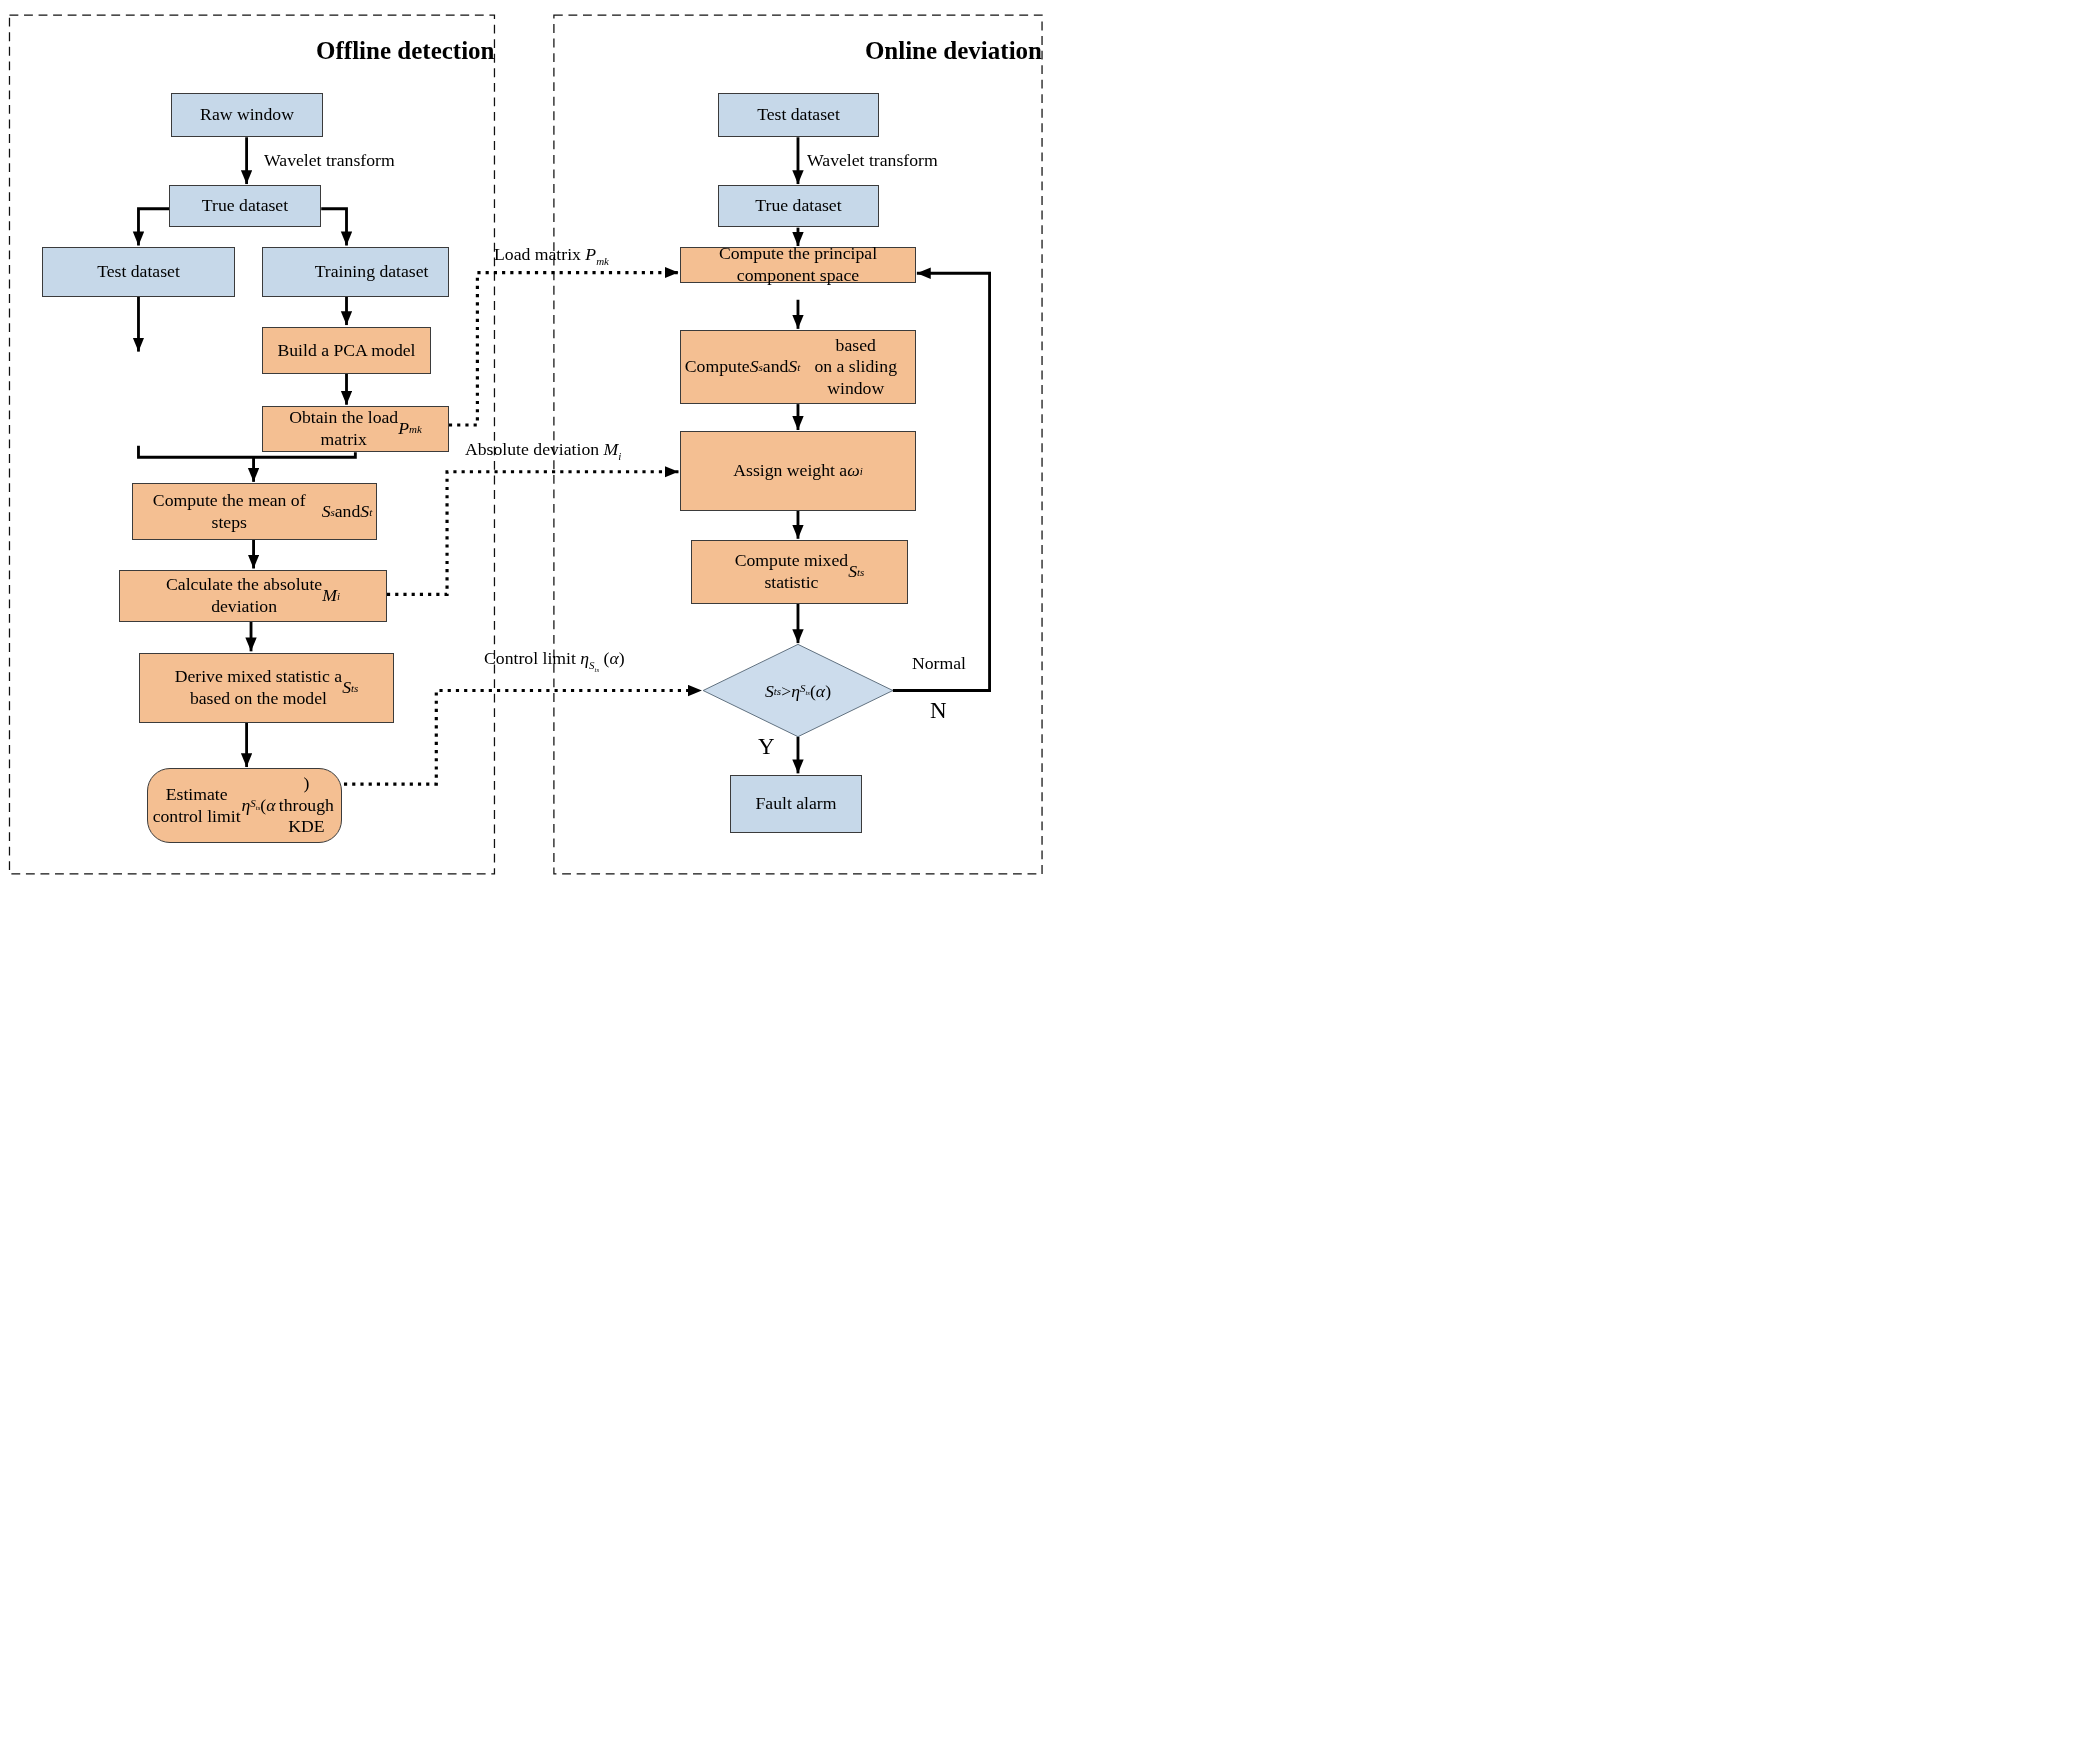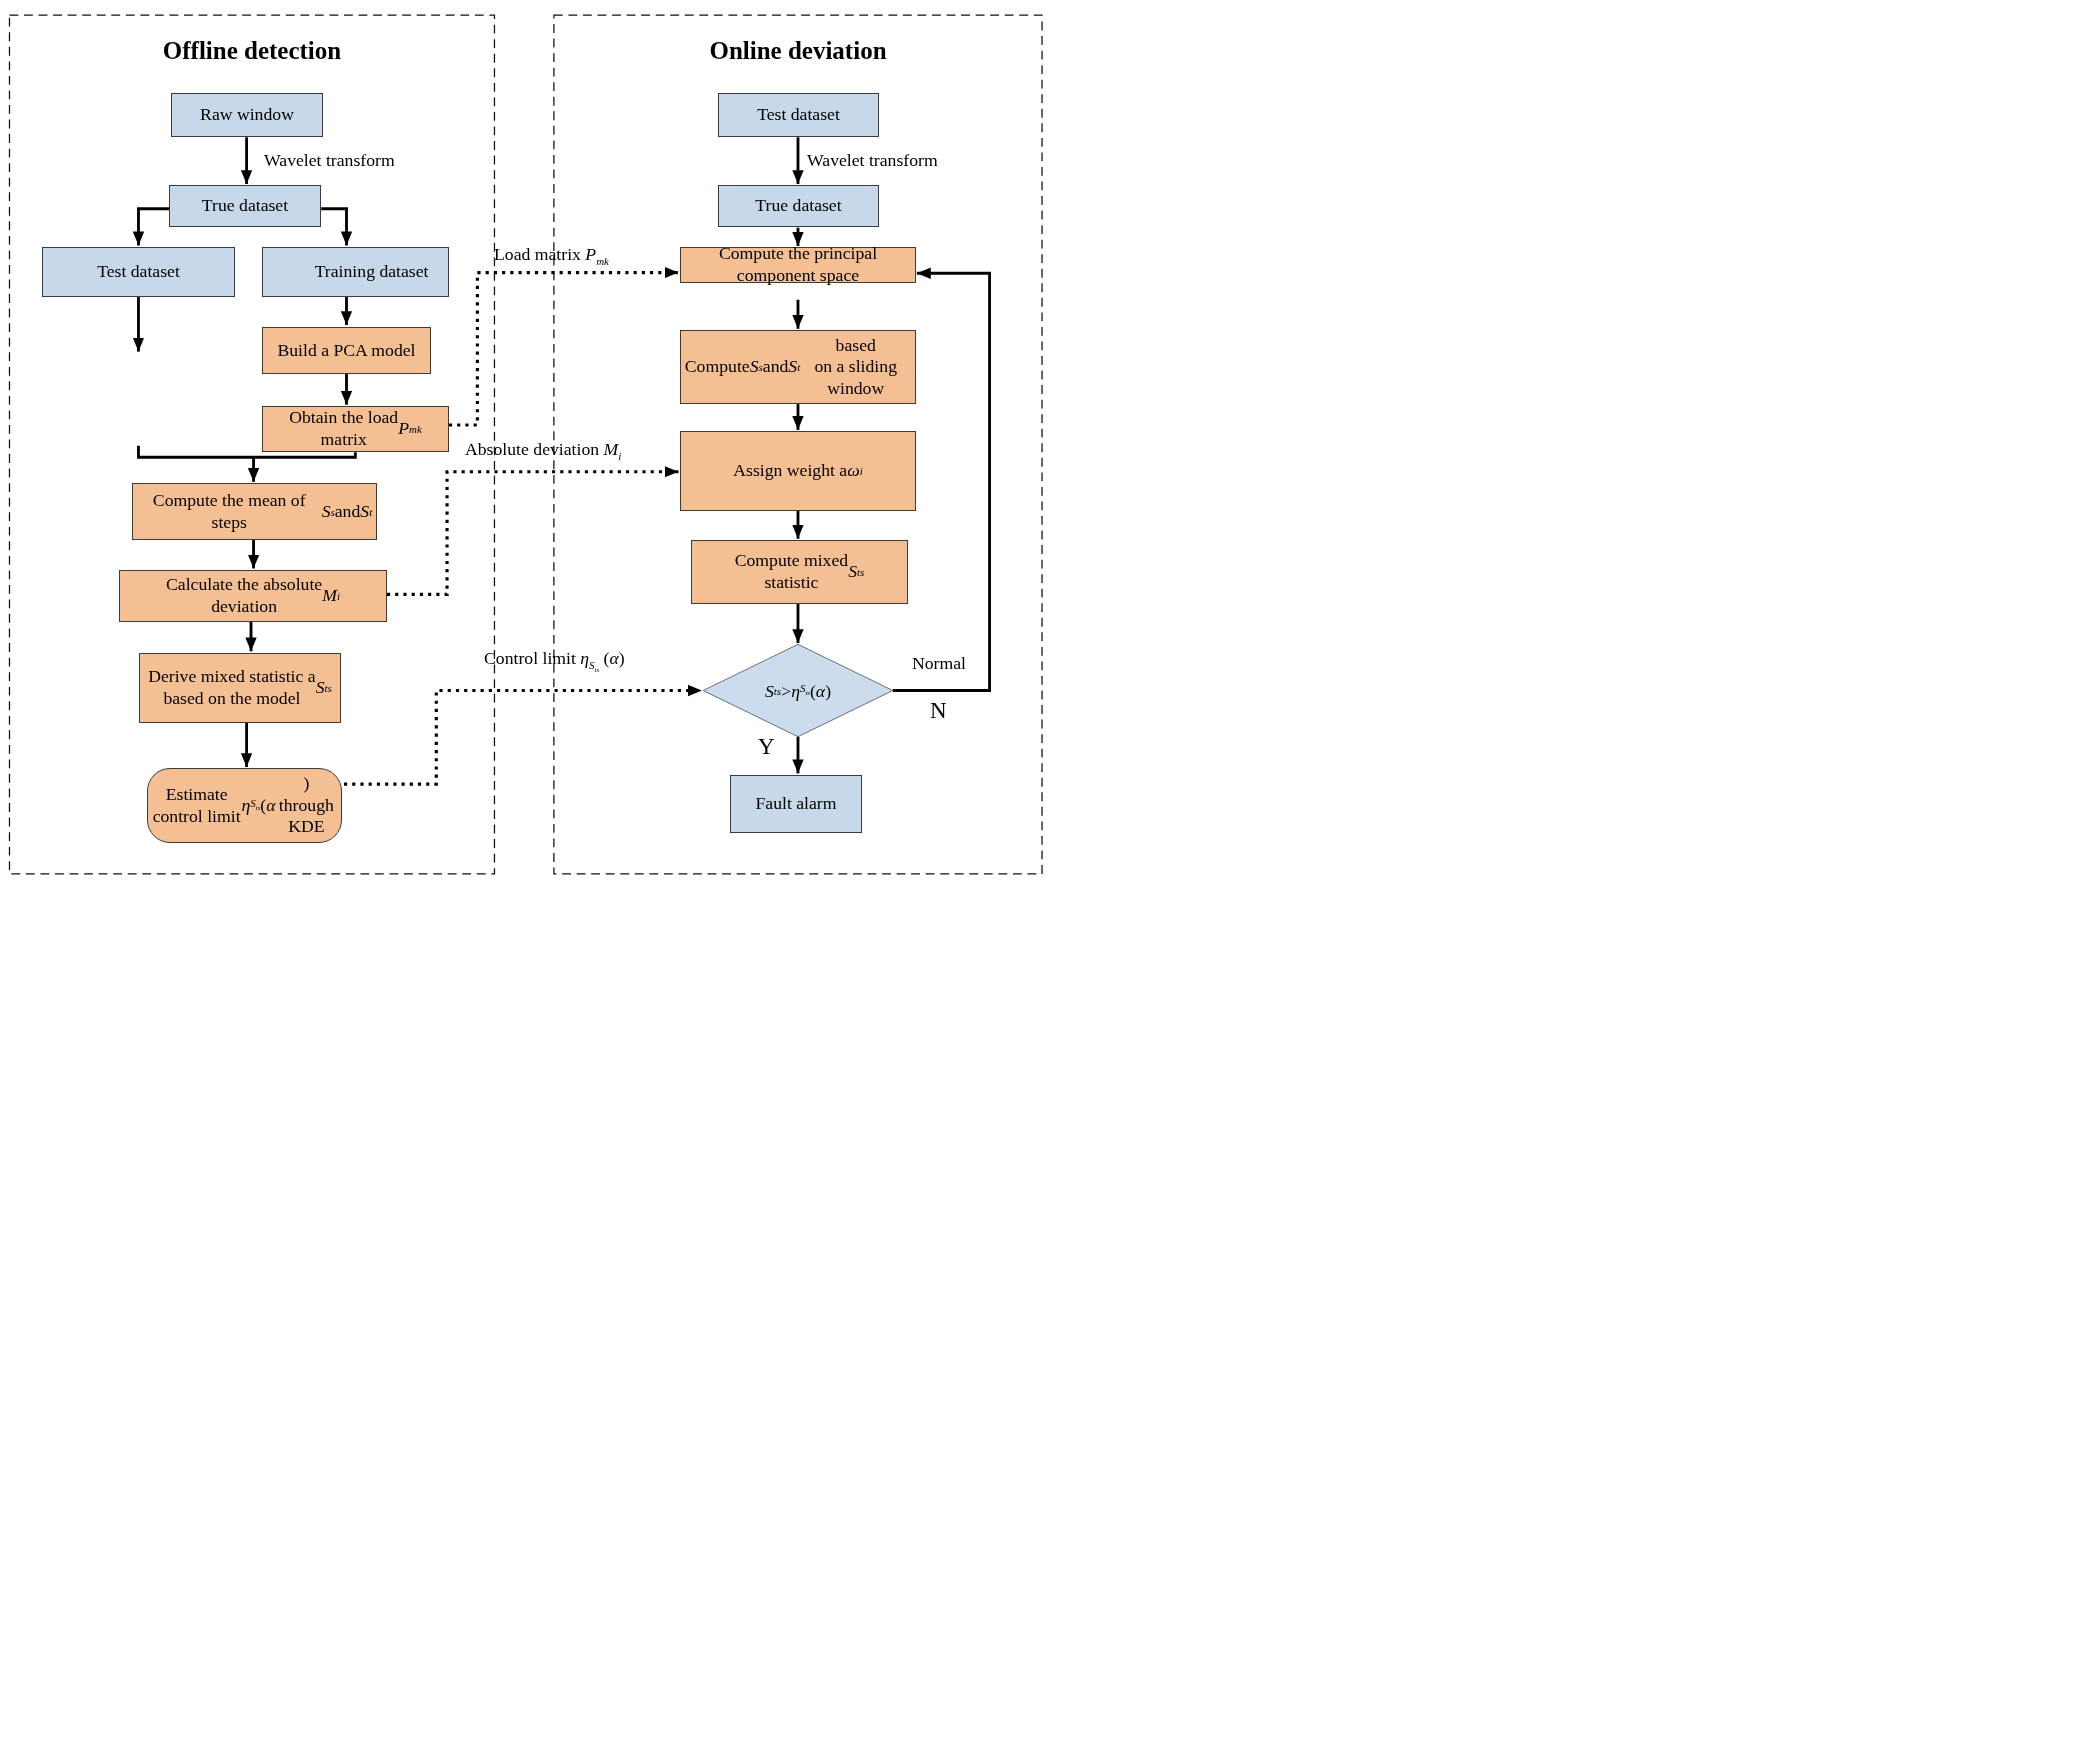--- a/index.html
+++ b/index.html
@@ -21,21 +21,21 @@
   .panelborder{stroke:#111;stroke-width:2;fill:none;stroke-dasharray:14 9;}
   .diamond{fill:var(--decision-fill);stroke:#5a6b7a;stroke-width:1.5;}
   .node{
     position:absolute;display:flex;align-items:center;justify-content:center;
     text-align:center;font-size:17.7px;line-height:1.22;
     border:0.9px solid var(--box-border);box-sizing:border-box;padding:1.3px 3.8px;
   }
   .data{background:var(--dataset-box-fill);}
   .proc{background:var(--process-box-fill);}
   .ptitle{
-    position:absolute;text-align:center;font-weight:bold;font-size:25px;
+    position:absolute;text-align:right;font-weight:bold;font-size:25px;
   }
   .elabel{position:absolute;font-size:17.7px;white-space:nowrap;}
   .big{font-size:23px;}
   .dtext{
     position:absolute;display:flex;align-items:center;justify-content:center;
     text-align:center;font-size:17.7px;
   }
   sub{font-size:0.62em;line-height:0;}
   i{font-style:italic;}
 </style>
@@ -86,21 +86,21 @@
   <div class="ptitle" style="left:554px;top:37px;width:488px;">Online deviation</div>
 
   <div class="node data" style="left:171px;top:93px;width:152px;height:44px;">Raw window</div>
   <div class="node data" style="left:169px;top:185px;width:152px;height:42px;">True dataset</div>
   <div class="node data" style="left:42px;top:247px;width:193px;height:50px;">Test dataset</div>
   <div class="node data" style="left:262px;top:247px;width:187px;height:50px;padding-left:36px;">Training dataset</div>
   <div class="node proc" style="left:262px;top:327px;width:169px;height:47px;text-align:right;">Build a PCA model</div>
   <div class="node proc" style="left:262px;top:406px;width:187px;height:46px;">Obtain the load<br>matrix <i>P</i><sub><i>mk</i></sub></div>
   <div class="node proc" style="left:132px;top:483px;width:245px;height:57px;">Compute the mean of steps<br><i>S</i><sub><i>s</i></sub> and <i>S</i><sub><i>t</i></sub></div>
   <div class="node proc" style="left:119px;top:570px;width:268px;height:52px;">Calculate the absolute<br>deviation <i>M</i><sub><i>i</i></sub></div>
-  <div class="node proc" style="left:139px;top:653px;width:202px;height:70px;">Derive mixed statistic a<br>based on the model <i>S</i><sub><i>ts</i></sub></div>
+  <div class="node proc" style="left:139px;top:653px;width:255px;height:70px;">Derive mixed statistic a<br>based on the model <i>S</i><sub><i>ts</i></sub></div>
   <div class="node proc" style="left:147px;top:768px;width:195px;height:75px;border-radius:23px;">Estimate control limit<br><i>η</i><sub><i>S</i><sub><i>ts</i></sub></sub> (<i>α</i>) through KDE</div>
 
   <div class="node data" style="left:718px;top:93px;width:161px;height:44px;">Test dataset</div>
   <div class="node data" style="left:718px;top:185px;width:161px;height:42px;">True dataset</div>
   <div class="node proc" style="left:680px;top:247px;width:236px;height:36px;">Compute the principal<br>component space</div>
   <div class="node proc" style="left:680px;top:330px;width:236px;height:74px;">Compute <i>S</i><sub><i>s</i></sub> and <i>S</i><sub><i>t</i></sub> based<br>on a sliding window</div>
   <div class="node proc" style="left:680px;top:431px;width:236px;height:80px;">Assign weight a <i>ω</i><sub><i>i</i></sub></div>
   <div class="node proc" style="left:691px;top:540px;width:217px;height:64px;">Compute mixed<br>statistic <i>S</i><sub><i>ts</i></sub></div>
   <div class="dtext" style="left:716px;top:672px;width:164px;height:38px;"><i>S</i><sub><i>ts</i></sub> &gt; <i>η</i><sub><i>S</i><sub><i>ts</i></sub></sub> (<i>α</i>)</div>
   <div class="node data" style="left:730px;top:775px;width:132px;height:58px;">Fault alarm</div>

